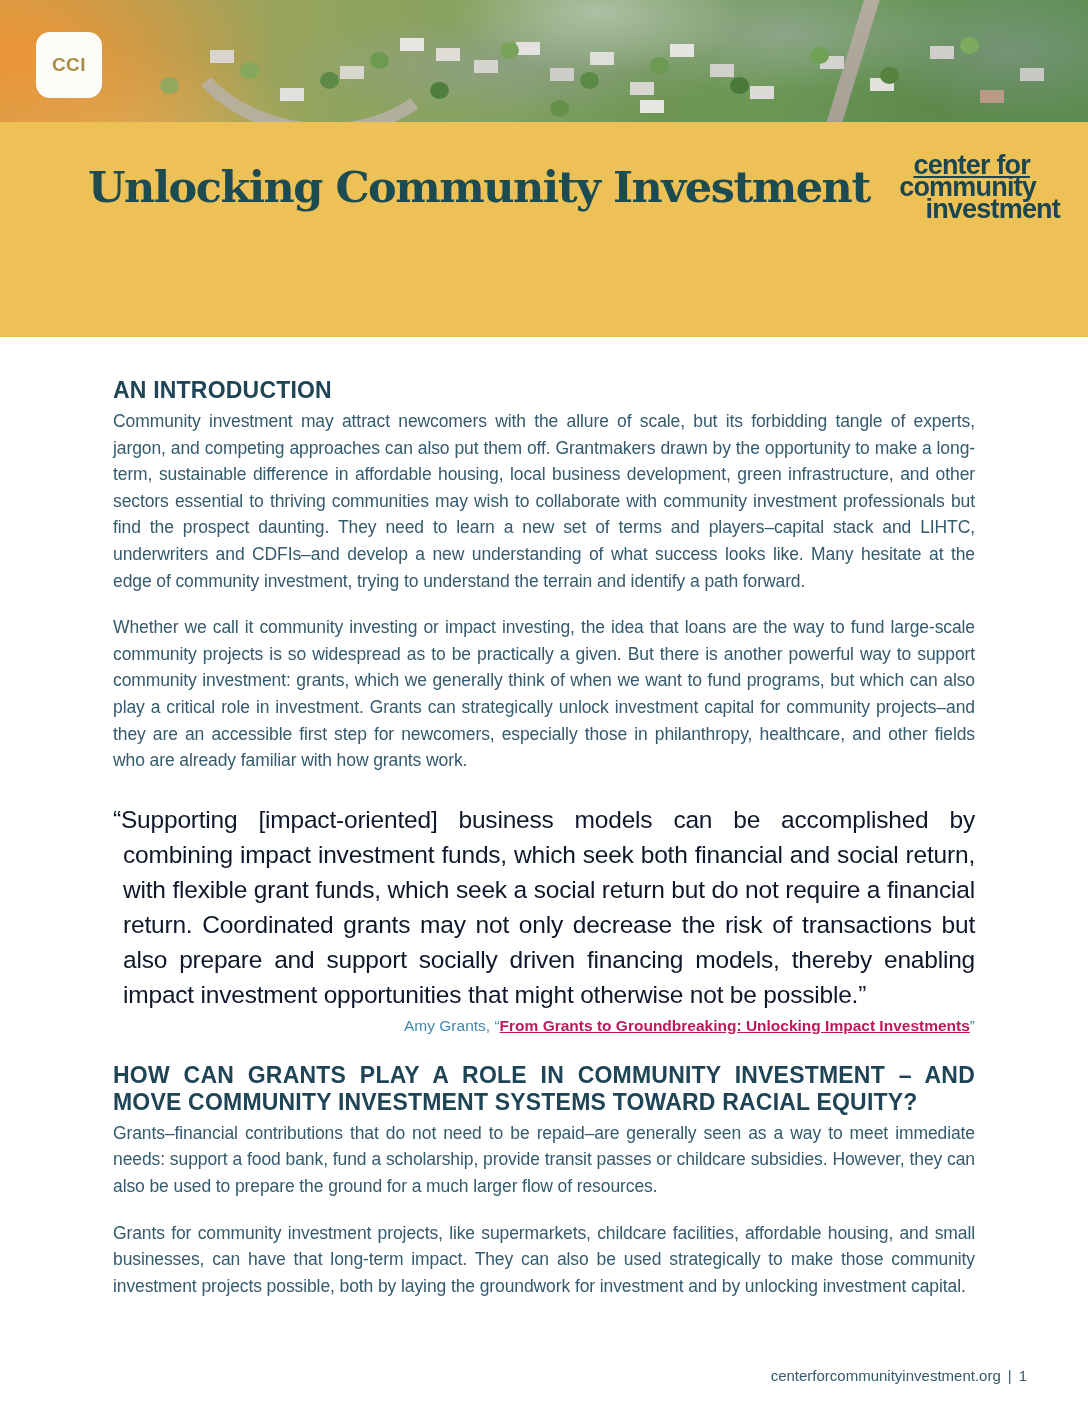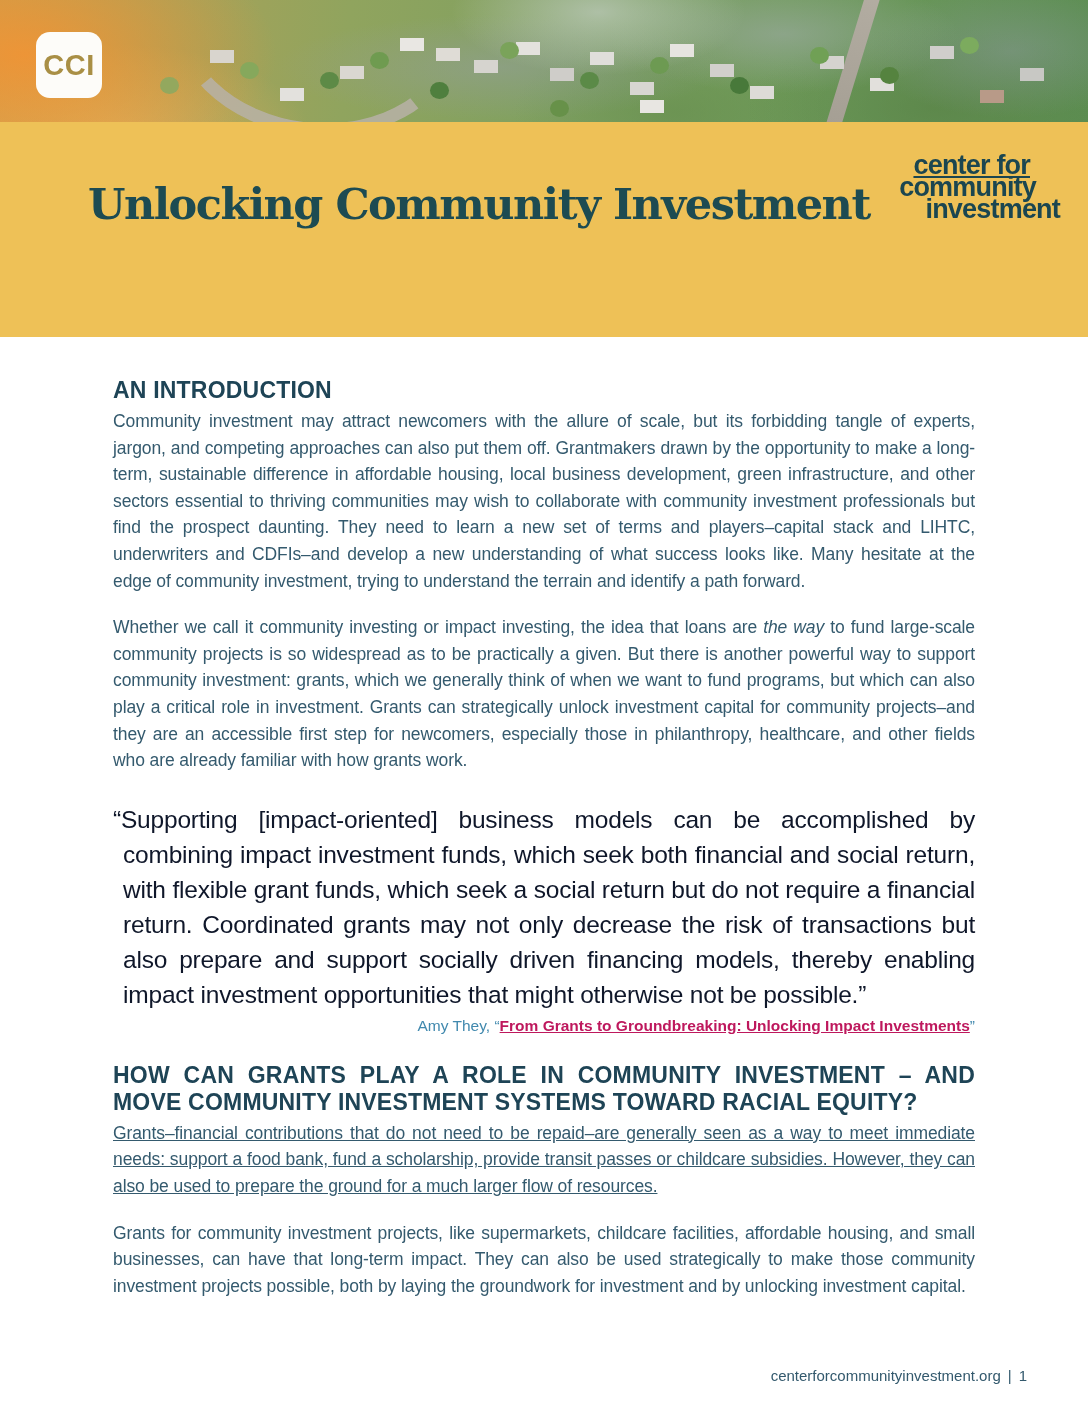--- a/index.html
+++ b/index.html
@@ -45,27 +45,27 @@
     border-radius:50%; transform:rotate(6deg);
   }
   .road-strip {
     position:absolute; left:845px; top:-12px; width:15px; height:150px;
     background:linear-gradient(#b3ada2,#a49e93); transform:rotate(17deg); border-radius:8px;
   }
   .cci-badge {
     position:absolute; left:36px; top:32px; width:66px; height:66px;
     background:#fdfcf9; border-radius:14px;
     display:flex; align-items:center; justify-content:center;
-    font-weight:bold; font-size:29px; letter-spacing:0.5px; color:#a98f45;
+    font-weight:bold; font-size:19px; letter-spacing:0.5px; color:#a98f45;
   }
 
   
   .title-band {position:relative; height:215px; background:#eec157;}
   .page-title {
-    position:absolute; left:88px; top:54px; margin:0;
+    position:absolute; left:88px; top:37px; margin:0;
     font-family:"DejaVu Serif", serif; font-weight:700;
     font-size:43px; line-height:57px; letter-spacing:-1.5px; color:#1d4b52;
   }
   .brand {
     position:absolute; right:28px; top:32px; width:210px;
     text-align:right; color:#1b4650; font-weight:bold;
     font-size:27px; line-height:22px; letter-spacing:-0.8px; text-transform:lowercase;
   }
   .brand-l1 {padding-right:30px;text-decoration:underline;}
   .brand-l2 {padding-right:24px;}
@@ -73,22 +73,22 @@
   
   .content {padding:40px 113px 0 113px; color:#345a6e;}
   .section-heading {
     margin:0 0 4px 0; font-size:23px; font-weight:bold;
     letter-spacing:0.2px; color:#1e4456; text-align:justify;
   }
   .body-p {
     margin:0 0 20px 0; font-size:17.5px; line-height:26.6px;
     letter-spacing:-0.1px; text-align:justify;
   }
-  .body-p.gap-lg {text-decoration:underline;}
-  .emph {font-style:italic;}
+  .body-p.gap-lg {}
+  .emph {}
 
   .pull-quote {
     margin:28px 0 4px 0; padding-left:10px; text-indent:-10px;
     font-size:24.5px; line-height:35px; letter-spacing:-0.2px;
     color:#0f172a; text-align:justify;
   }
   .attribution {
     margin:0 0 26px 0; text-align:right;
     font-size:15.5px; line-height:20px; color:#4189ae;
   }
@@ -127,21 +127,21 @@
     </div>
   </div>
 
   <div class="content">
 
     <h2 class="section-heading">AN INTRODUCTION</h2>
     <p class="body-p">Community investment may attract newcomers with the allure of scale, but its forbidding tangle of experts, jargon, and competing approaches can also put them off. Grantmakers drawn by the opportunity to make a long-term, sustainable difference in affordable housing, local business development, green infrastructure, and other sectors essential to thriving communities may wish to collaborate with community investment professionals but find the prospect daunting. They need to learn a new set of terms and players–capital stack and LIHTC, underwriters and CDFIs–and develop a new understanding of what success looks like. Many hesitate at the edge of community investment, trying to understand the terrain and identify a path forward.</p>
     <p class="body-p"><span>Whether we call it community investing or impact investing, the idea that loans are </span><span class="emph">the way</span><span> to fund large-scale community projects is so widespread as to be practically a given. But there is another powerful way to support community investment: grants, which we generally think of when we want to fund programs, but which can also play a critical role in investment. Grants can strategically unlock investment capital for community projects–and they are an accessible first step for newcomers, especially those in philanthropy, healthcare, and other fields who are already familiar with how grants work.</span></p>
 
     <div class="pull-quote">“Supporting [impact-oriented] business models can be accomplished by combining impact investment funds, which seek both financial and social return, with flexible grant funds, which seek a social return but do not require a financial return. Coordinated grants may not only decrease the risk of transactions but also prepare and support socially driven financing models, thereby enabling impact investment opportunities that might otherwise not be possible.”</div>
-    <div class="attribution"><span>Amy They, “</span><a>From Grants to Groundbreaking: Unlocking Impact Investments</a><span>”</span></div>
+    <div class="attribution"><span>Amy Grants, “</span><a>From Grants to Groundbreaking: Unlocking Impact Investments</a><span>”</span></div>
 
     <h2 class="section-heading">HOW CAN GRANTS PLAY A ROLE IN COMMUNITY INVESTMENT – AND MOVE COMMUNITY INVESTMENT SYSTEMS TOWARD RACIAL EQUITY?</h2>
     <p class="body-p gap-lg">Grants–financial contributions that do not need to be repaid–are generally seen as a way to meet immediate needs: support a food bank, fund a scholarship, provide transit passes or childcare subsidies. However, they can also be used to prepare the ground for a much larger flow of resources.</p>
     <p class="body-p">Grants for community investment projects, like supermarkets, childcare facilities, affordable housing, and small businesses, can have that long-term impact. They can also be used strategically to make those community investment projects possible, both by laying the groundwork for investment and by unlocking investment capital.</p>
 
   </div>
 
   <div class="page-footer">
     <span>centerforcommunityinvestment.org</span><span class="sep">|</span><span>1</span>
   </div>

